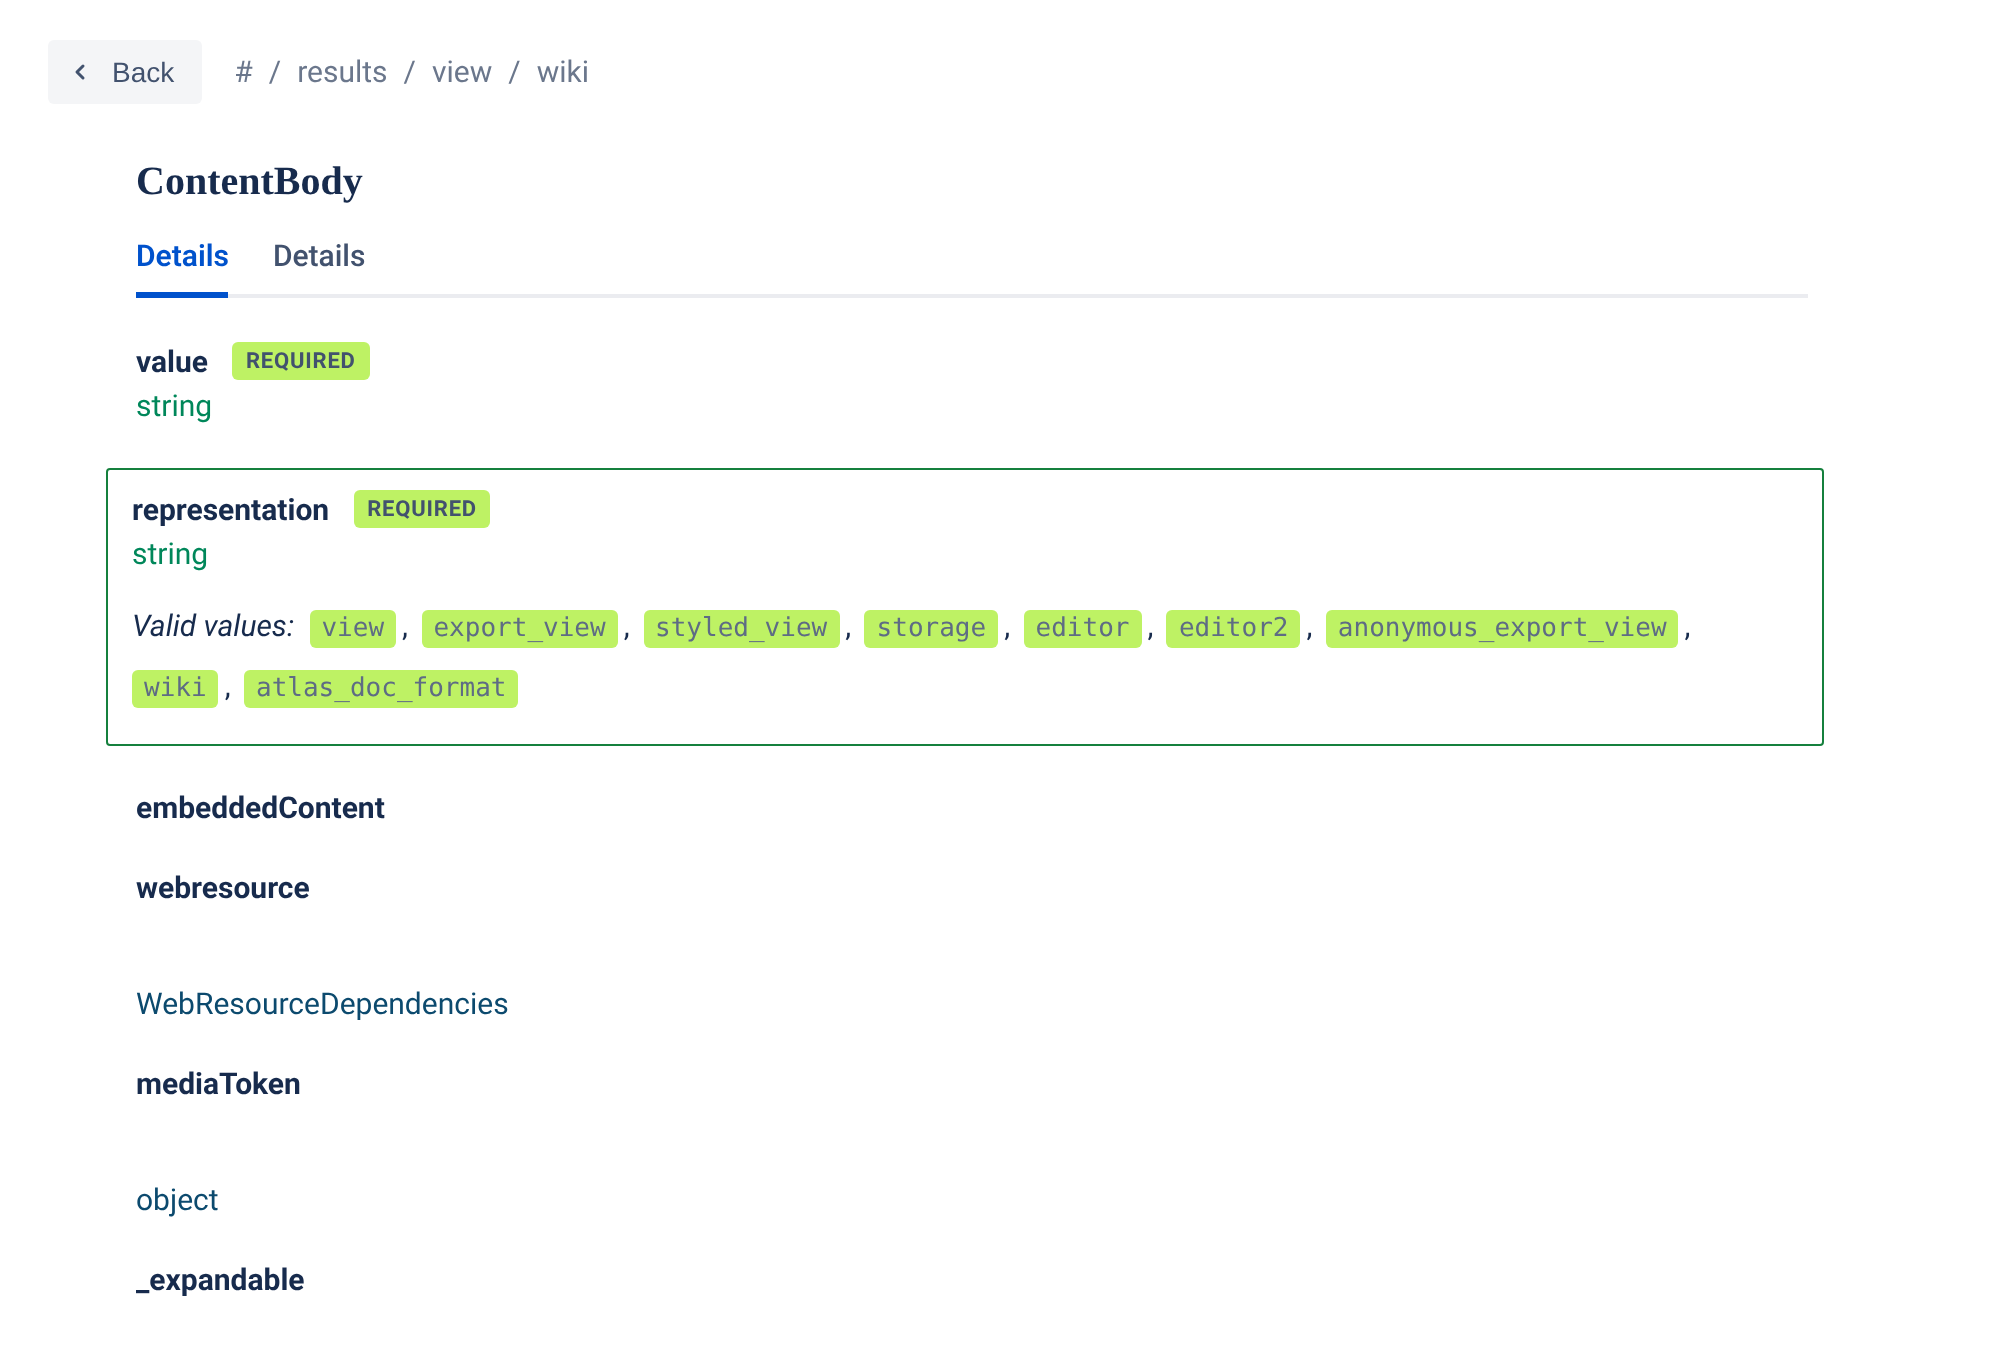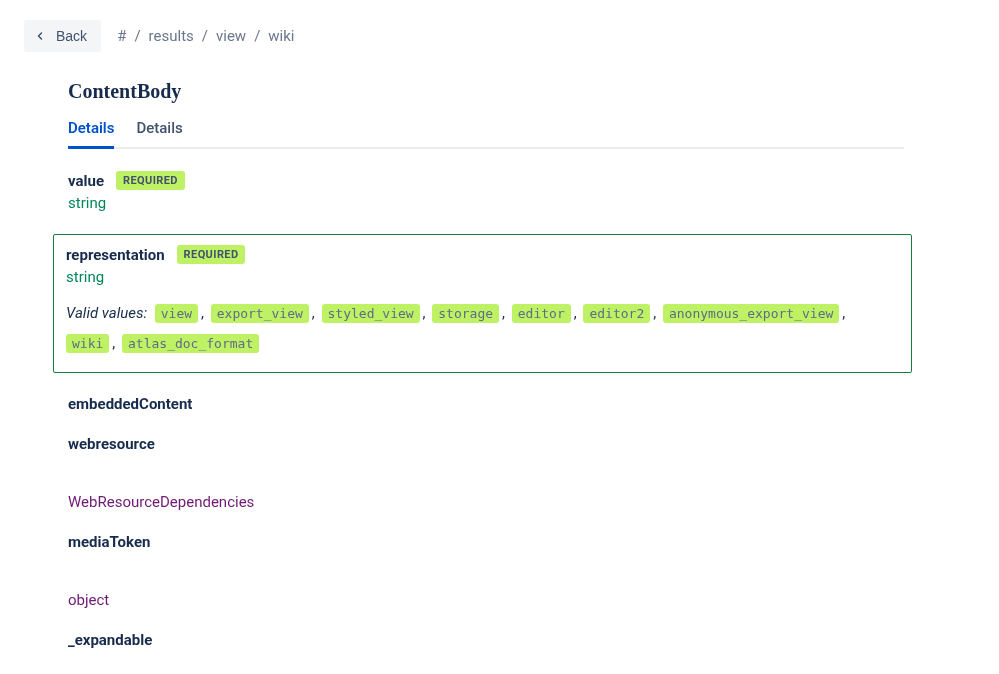--- a/index.html
+++ b/index.html
@@ -104,21 +104,21 @@
     padding: 3px 7px;
     border-radius: 3px;
   }
   .prop-type {
     color: #00875a;
     font-size: 15px;
     margin-top: 2px;
   }
   .prop-type .generic-outer { color: #00875a; }
   .prop-type .generic-inner { color: #0052cc; }
-  .prop-type.link { color: #701a75; cursor:pointer;margin-top:40px; }
+  .prop-type.link { color: #0c4a6e; cursor:pointer;margin-top:40px; }
   .valid-values {
     margin-top: 12px;
     color: #172b4d;
     font-size: 15px;
     line-height: 2;
   }
   .vv-label { margin-right: 4px; font-style: italic; }
   .code-chip {
     font-family: ui-monospace, SFMono-Regular, "SF Mono", Menlo, Consolas, monospace;
     background: #bef264;

